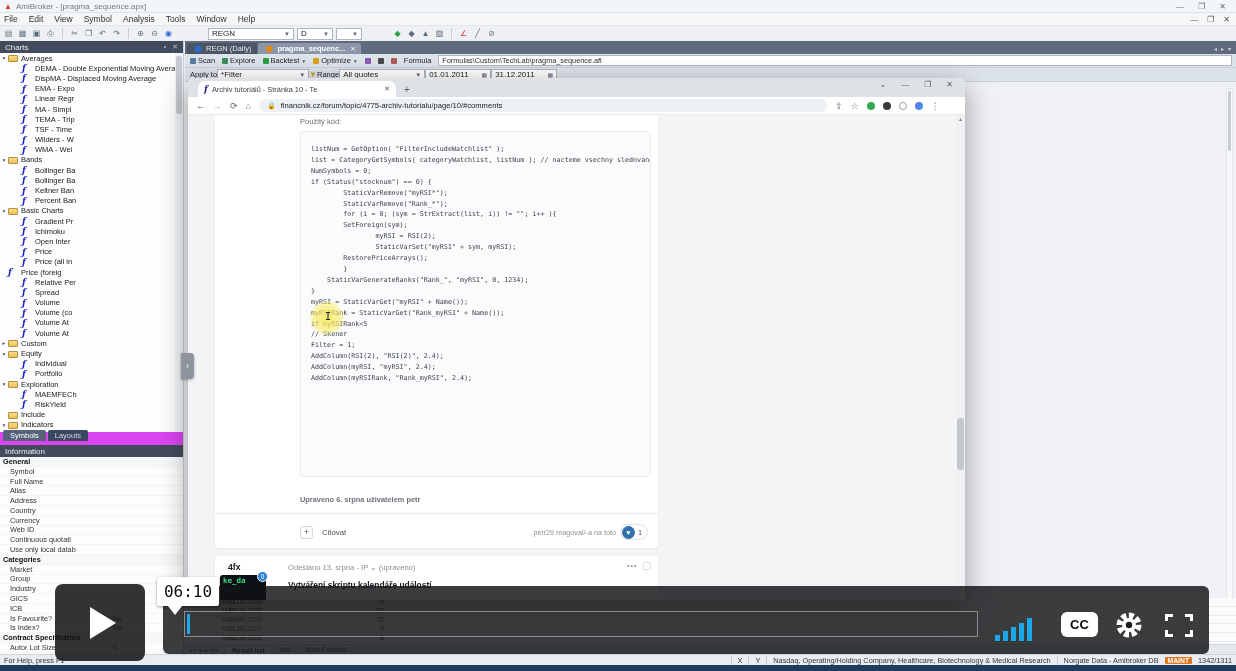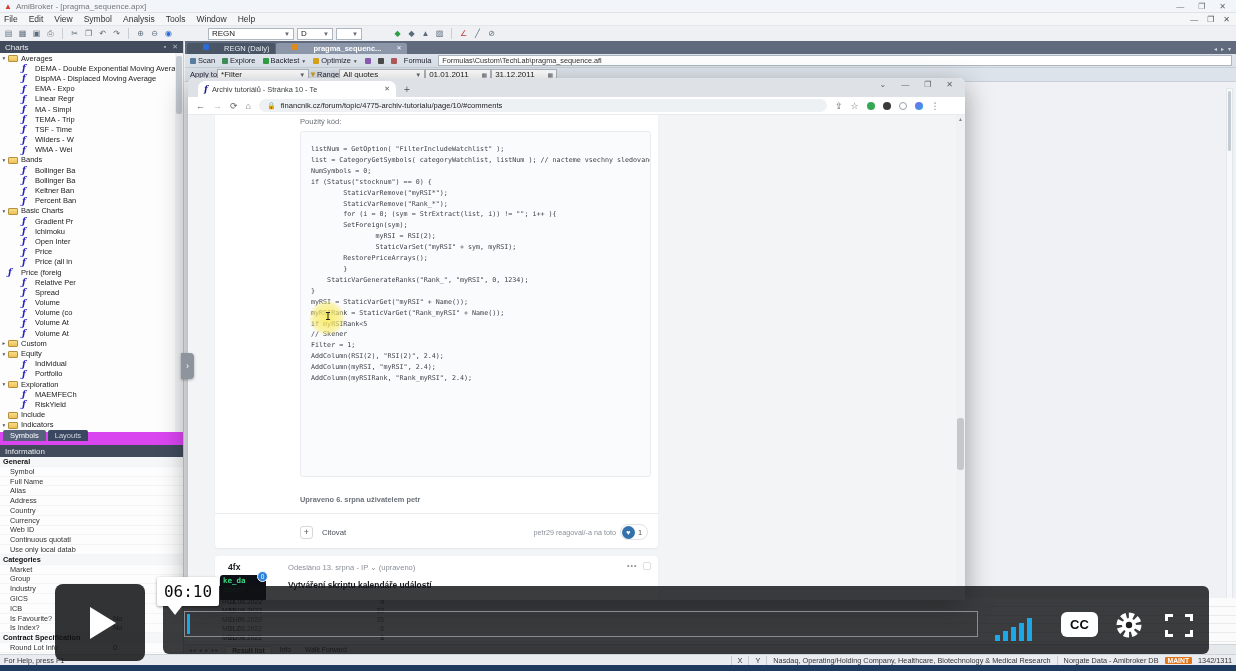--- a/index.html
+++ b/index.html
@@ -47,22 +47,22 @@
   .info-panel{left:0;top:445px;width:184px;height:209px;background:#fdfdfd;border-right:1px solid #c9ced4;}
   .irow{display:flex;height:9.8px;font-size:7.3px;color:#333;align-items:center;padding-left:10px;
         border-bottom:1px solid #f3f4f6;white-space:nowrap;}
   .irow.section{font-weight:bold;color:#111;padding-left:3px;background:#f6f7f9;}
   .irow .ival{position:absolute;left:113px;color:#444;}
   .irow{position:relative;}
 
   
   .doctabs{left:185px;top:41px;width:1051px;height:13px;background:#5f6b7c;display:flex;align-items:flex-end;
            gap:1px;padding-left:2px;}
-  .dtab{font-size:7.5px;color:#e6eaef;background:#4a5666;padding:1px 6px 1px 16px;border-radius:2px 2px 0 0;
-        display:flex;gap:15px;align-items:flex-start;}
+  .dtab{font-size:7.5px;color:#e6eaef;background:#4a5666;padding:1px 6px 1px 8px;border-radius:2px 2px 0 0;
+        display:flex;gap:5px;align-items:center;}
   .dtab.active{background:#8b97a8;color:#fff;font-weight:bold;}
   .dtab .dico{width:6px;height:6px;border-radius:1px;}
   .doctabs .dnav{margin-left:auto;color:#cdd4dc;font-size:6px;display:flex;gap:4px;padding:0 5px 2px 0;}
   .arow1{left:185px;top:54px;width:1051px;height:14px;background:#dde3ea;border-bottom:1px solid #c8cfd7;
          display:flex;align-items:center;font-size:7.5px;color:#223;gap:7px;padding-left:5px;}
   .arow1 .lbl{display:flex;align-items:center;gap:2px;}
   .arow1 .dot{width:6px;height:6px;border-radius:1px;}
   .fpath{background:#fff;border:1px solid #aeb6bf;height:11px;flex:1;margin-right:4px;
          font-size:7.3px;color:#333;display:flex;align-items:center;padding:0 3px;}
   .arow2{left:185px;top:68px;width:1051px;height:14px;background:#dde3ea;border-bottom:1px solid #c8cfd7;
@@ -588,21 +588,21 @@
           <span>Is Index?</span>
           <span class="ival">No</span>
         </div>
 
         <div class="irow section">
           <span>Contract Specification</span>
           <span class="ival"></span>
         </div>
 
         <div class="irow">
-          <span>Round Lot Info</span>
+          <span>Autor Lot Size</span>
           <span class="ival">0</span>
         </div>
 
     </div>
   </div>
 
   <div class="abs doctabs">
     <span class="dtab">
       <span class="dico" style="background:#2a6bd6;"></span>
       <span>REGN (Daily)</span>

